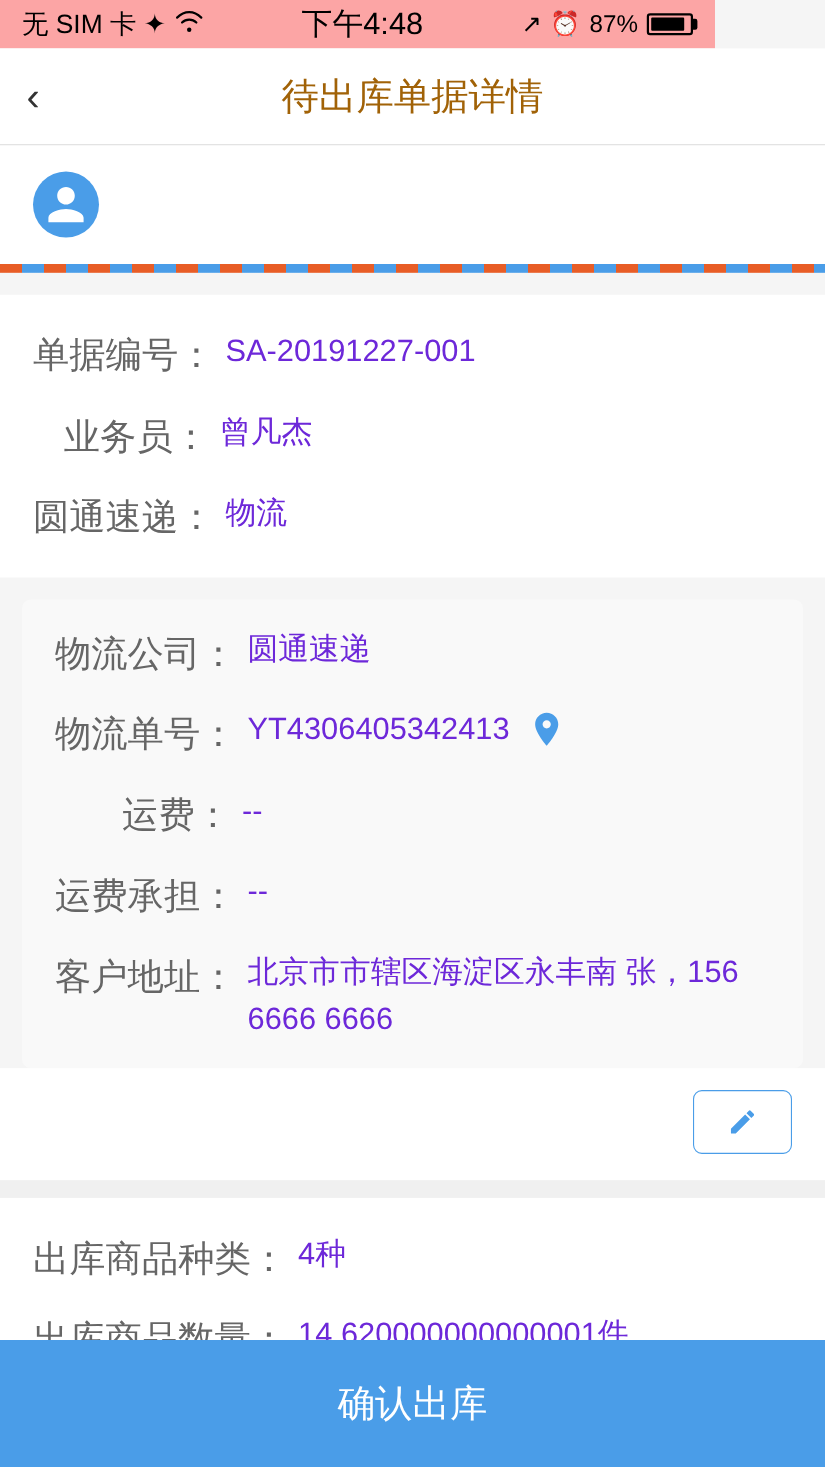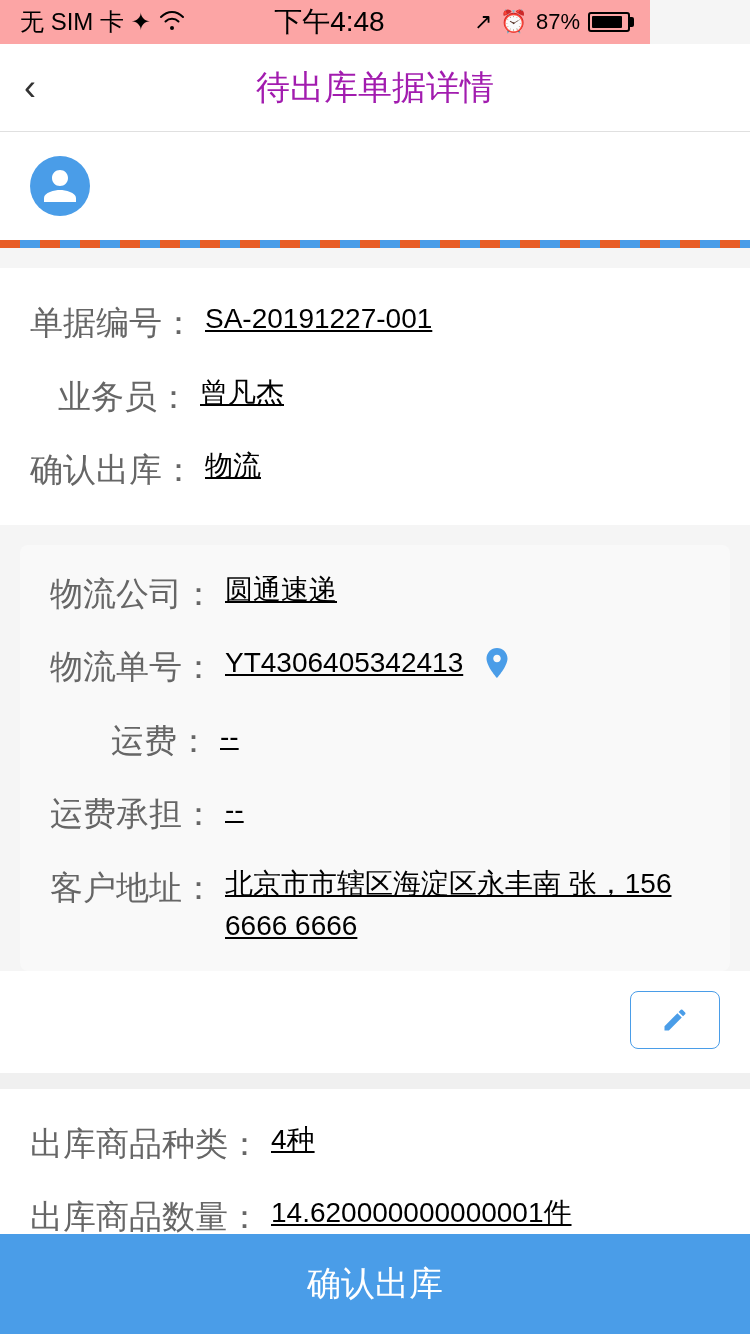--- a/index.html
+++ b/index.html
@@ -82,21 +82,21 @@
     .nav-back {
       position: absolute;
       left: 24px;
       font-size: 36px;
       color: #333;
       cursor: pointer;
     }
     .nav-title {
       font-size: 34px;
       font-weight: 500;
-      color: #a21caf;
+      color: #a16207;
     }
 
     
     .dashed-divider {
       width: 750px;
       height: 8px;
       background: repeating-linear-gradient(
         90deg,
         #e85d26 0px, #e85d26 20px,
         #4a9de8 20px, #4a9de8 40px
@@ -150,25 +150,24 @@
     }
     .info-label {
       color: #666;
       font-size: 33px;
       white-space: nowrap;
       min-width: 160px;
       text-align: right;
       flex-shrink: 0;
     }
     .info-value {
-      color: #000000;
+      color: #6d28d9;
       font-size: 28px;
       flex: 1;
       margin-left: 10px;
-      text-decoration: underline;
     }
     .info-value.with-icon {
       display: flex;
       align-items: center;
       gap: 16px;
     }
     .location-icon {
       width: 36px;
       height: 36px;
       fill: #4a9de8;
@@ -231,21 +230,21 @@
       align-items: center;
       gap: 12px;
       color: #4a9de8;
       font-size: 26px;
       cursor: pointer;
     }
 
     
     .confirm-btn {
       width: 750px;
-      height: 100px;
+      height: 116px;
       background: #4a9de8;
       display: flex;
       align-items: center;
       justify-content: center;
       color: #fff;
       font-size: 34px;
       font-weight: 500;
       cursor: pointer;
       position: fixed;
       bottom: 0;
@@ -304,21 +303,21 @@
   <div class="section-card">
     <div class="info-row">
       <span class="info-label">单据编号：</span>
       <span class="info-value">SA-20191227-001</span>
     </div>
     <div class="info-row">
       <span class="info-label">业务员：</span>
       <span class="info-value">曾凡杰</span>
     </div>
     <div class="info-row">
-      <span class="info-label">确认出库：</span>
+      <span class="info-label">圆通速递：</span>
       <span class="info-value">物流</span>
     </div>
   </div>
 
   <div class="logistics-card" style="margin: 0 20px 0 20px; background: #f9f9f9;">
     <div class="info-row">
       <span class="info-label">物流公司：</span>
       <span class="info-value">圆通速递</span>
     </div>
     <div class="info-row">

